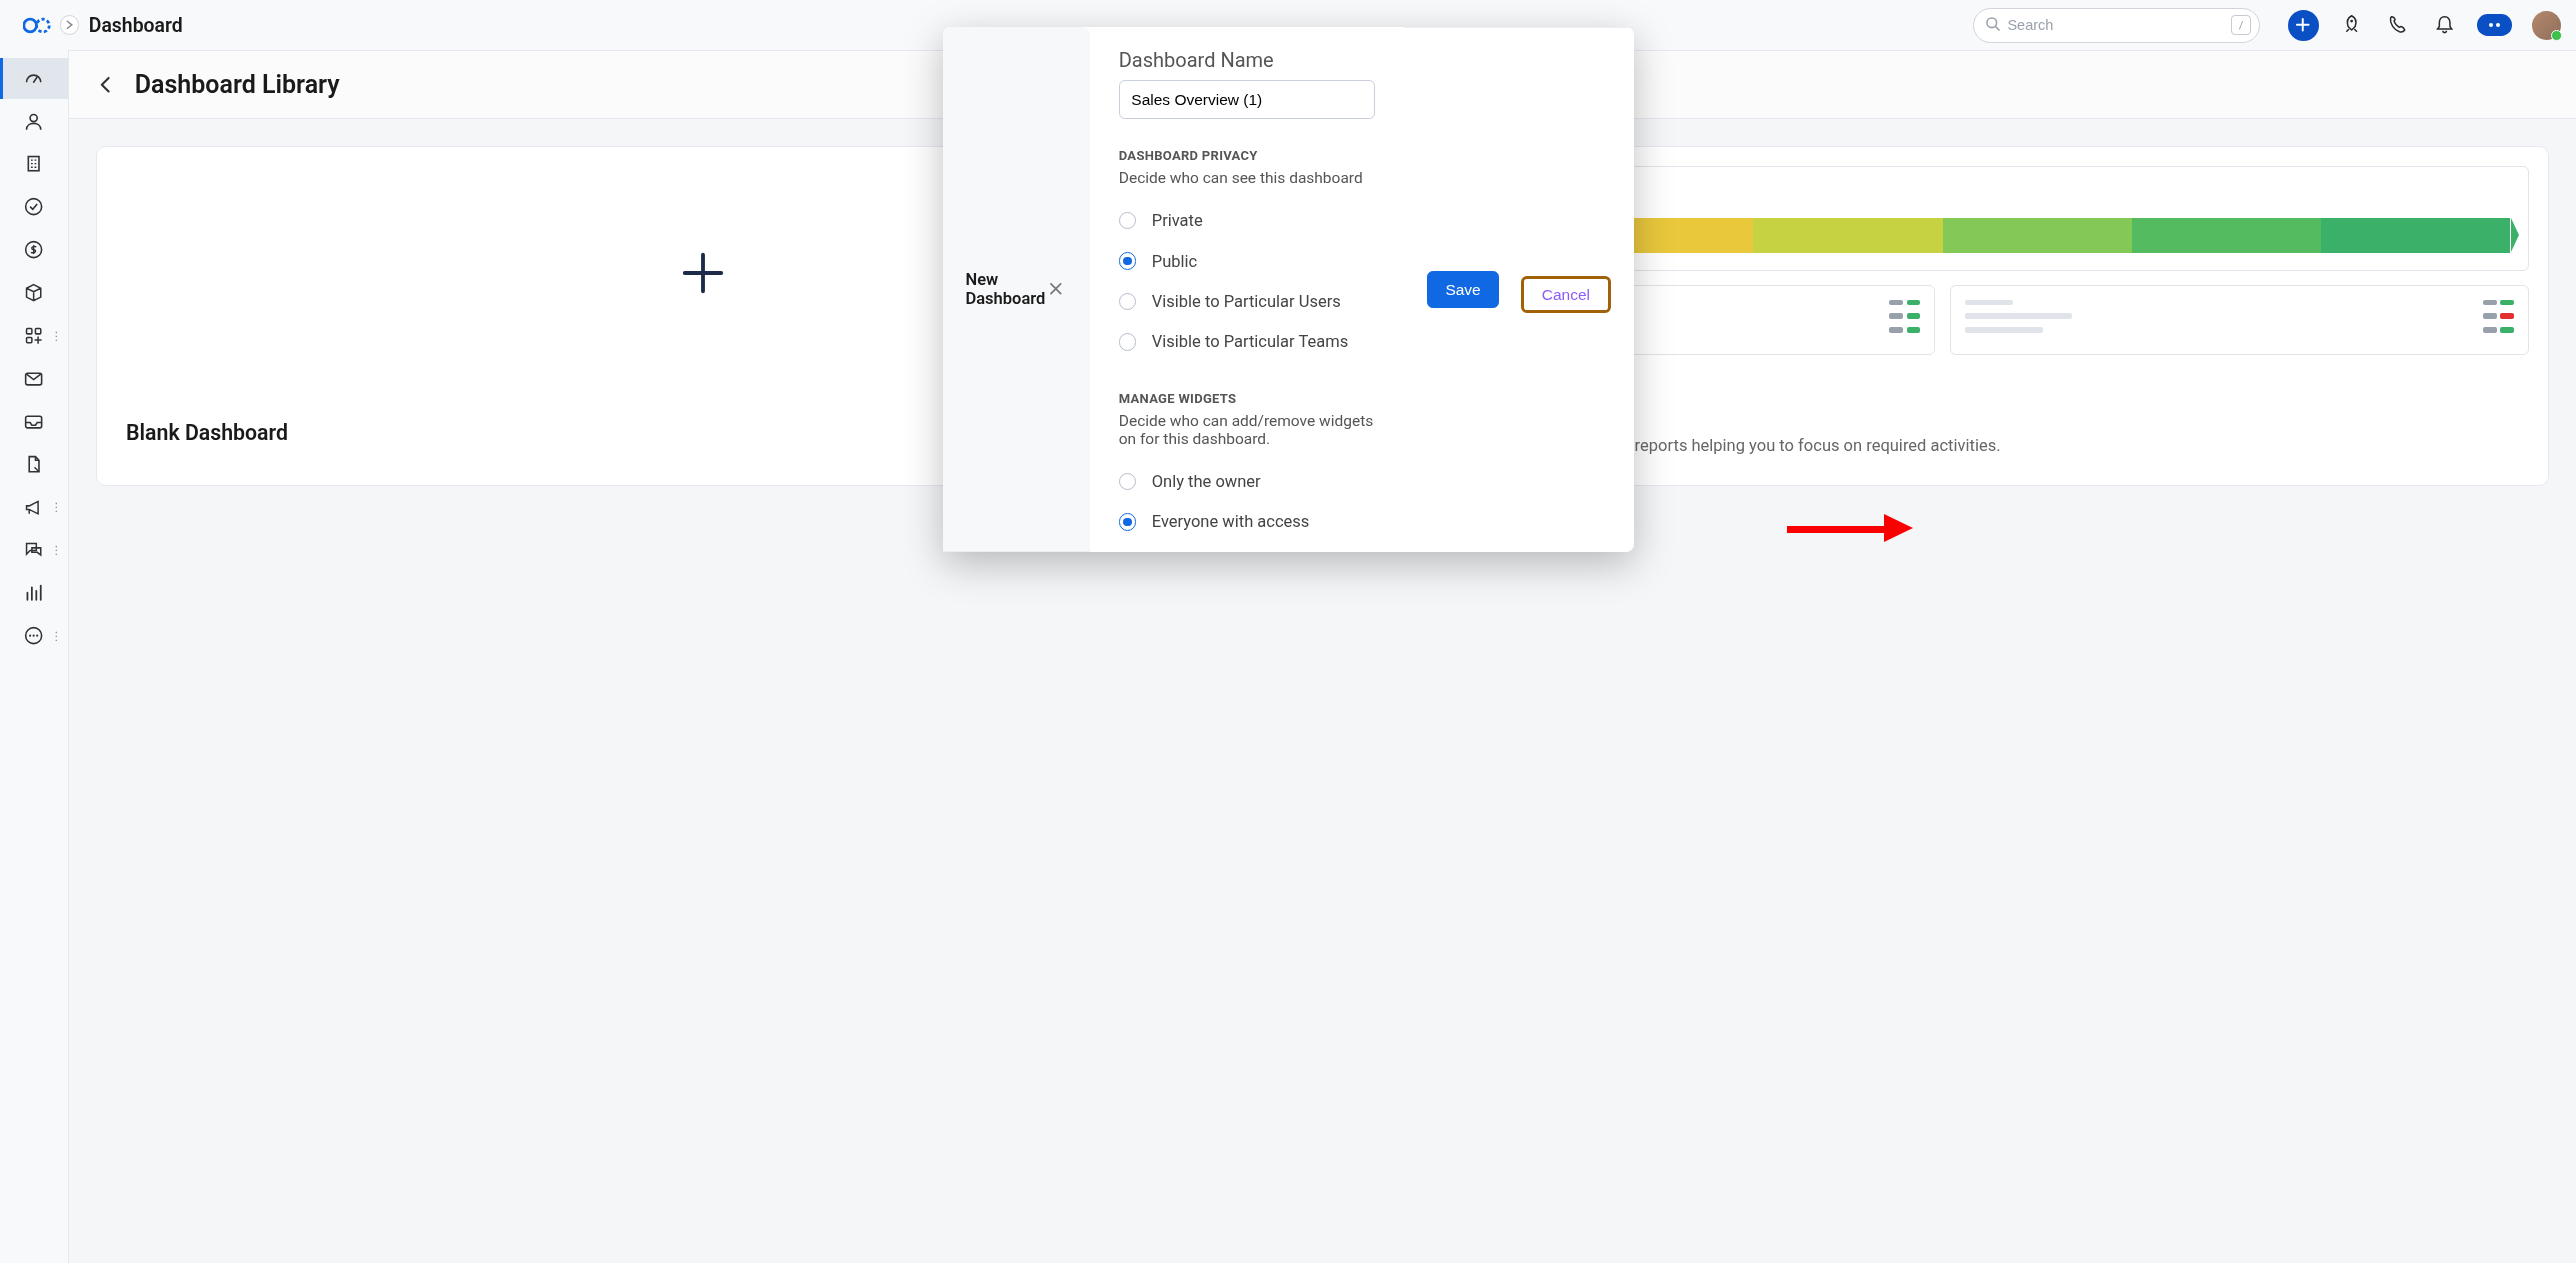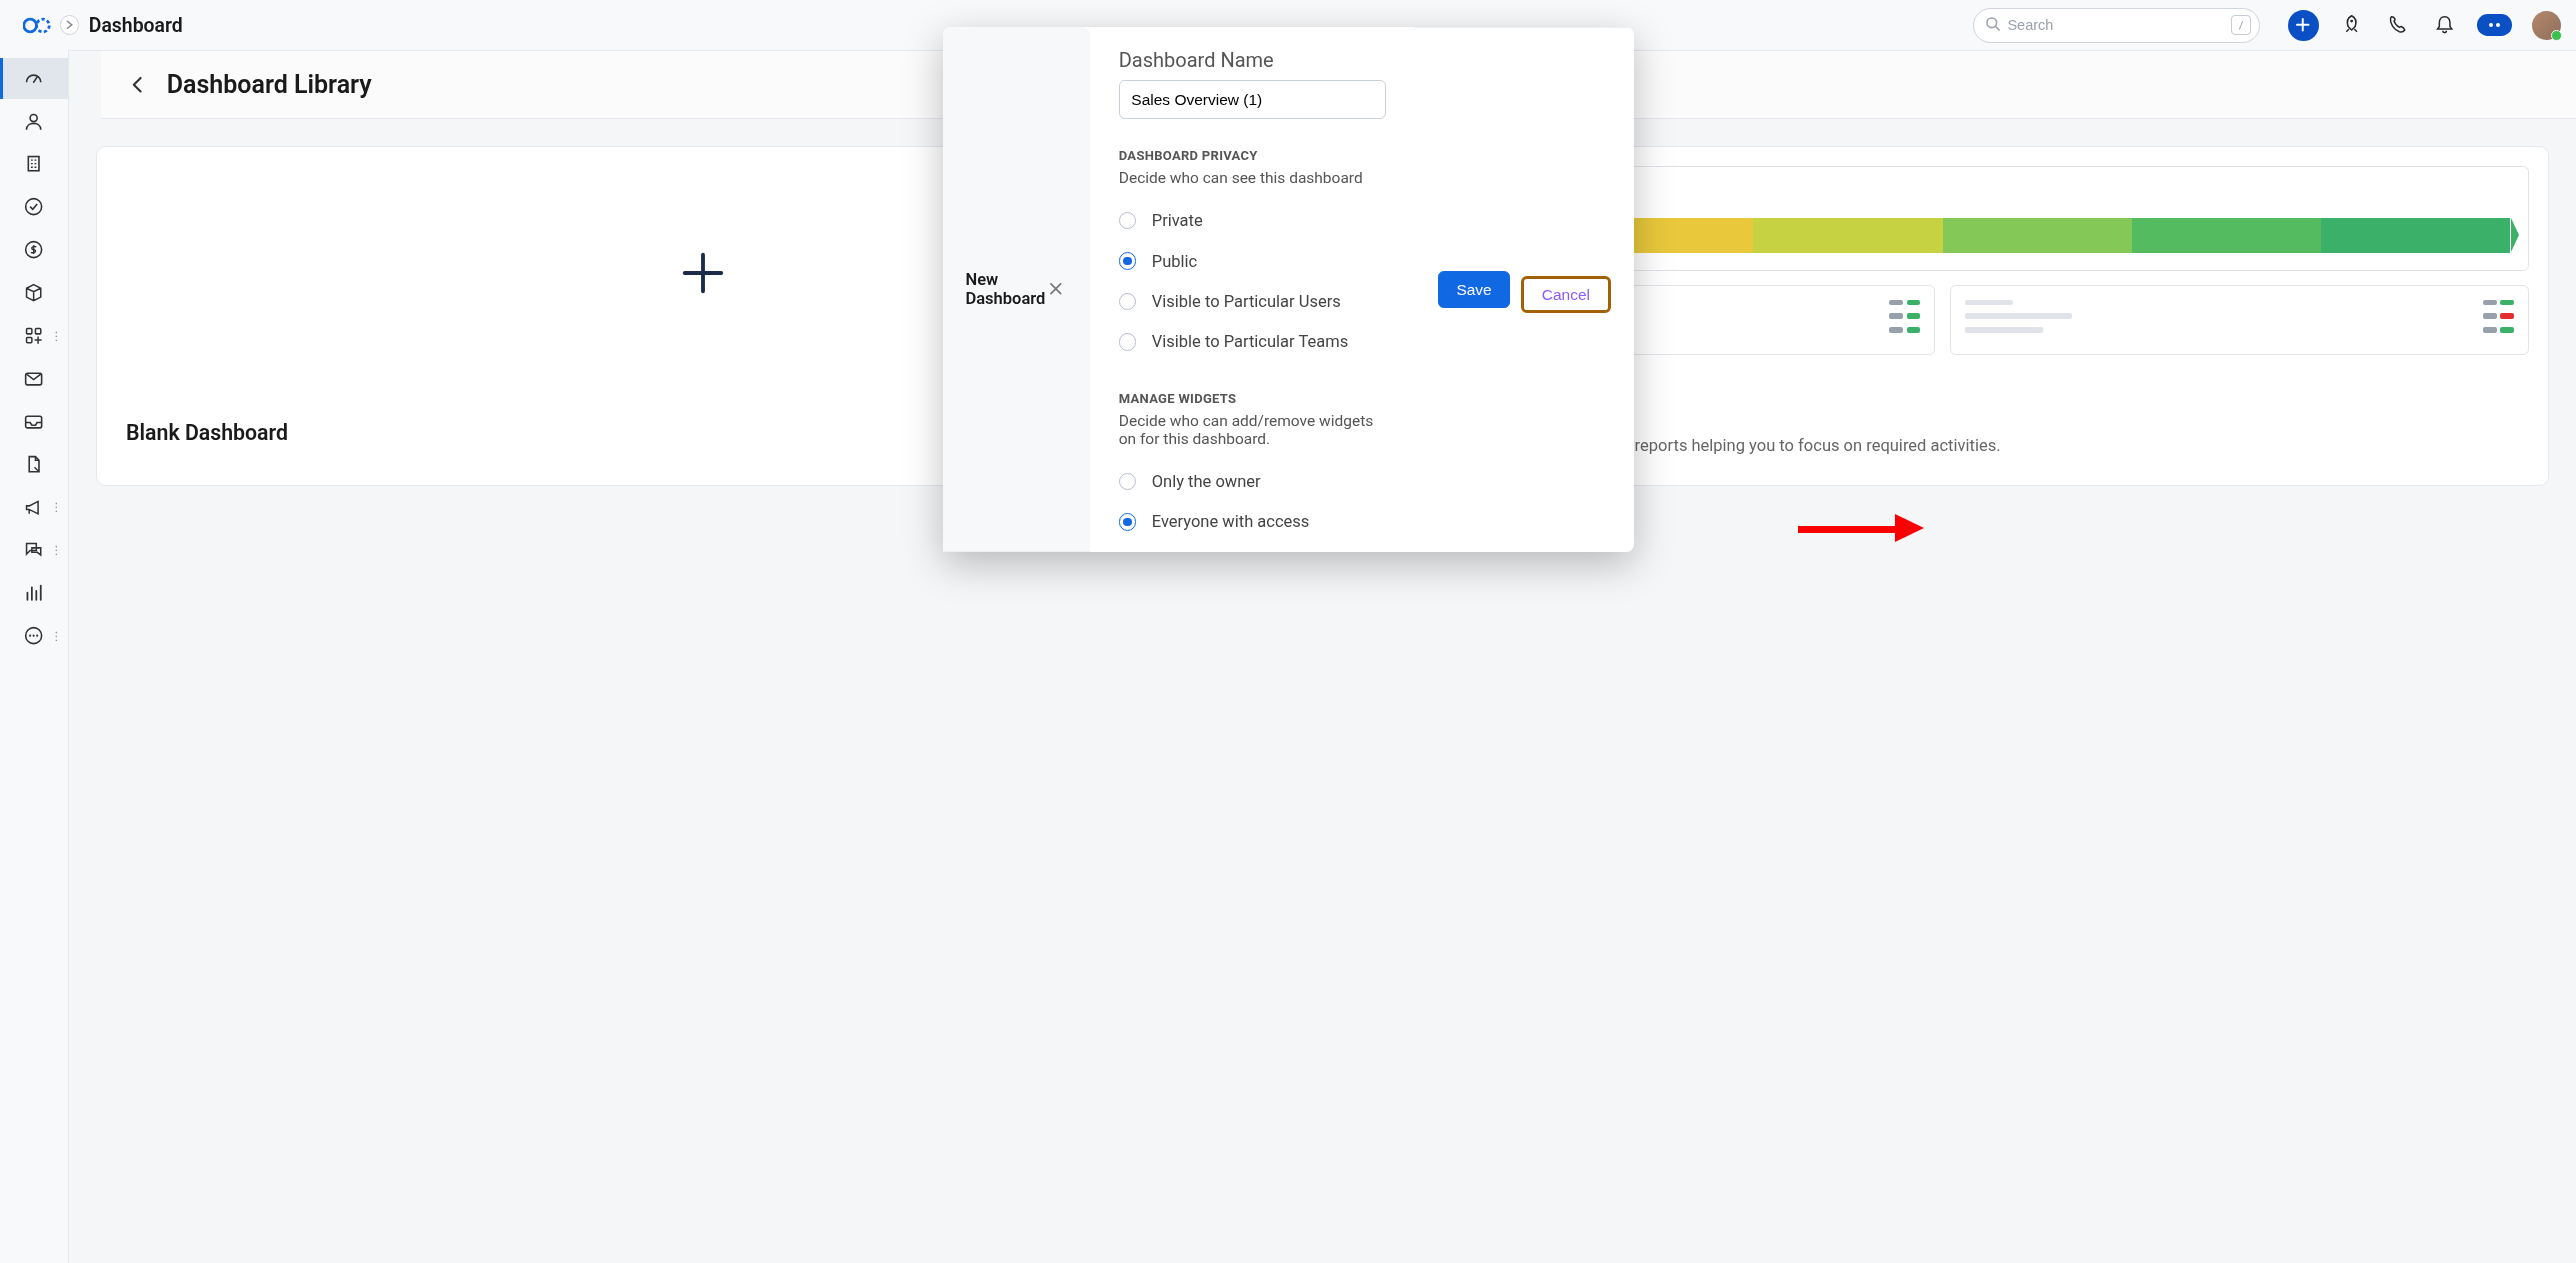--- a/index.html
+++ b/index.html
@@ -29,21 +29,21 @@
 
 .body{flex:1;display:flex;min-height:0;}
 .sidebar{width:68px;background:#f8f9fb;display:flex;flex-direction:column;align-items:center;padding-top:7.8px;gap:1.9px;}
 .nav-item{width:68px;height:41px;display:flex;align-items:center;justify-content:center;color:#333;cursor:pointer;position:relative;}
 .nav-item.active{background:#e1e6ed;}
 .nav-item.active::before{content:"";position:absolute;left:0;top:0;bottom:0;width:2.9px;background:#1068e2;}
 .nav-item svg{width:21.3px;height:21.3px;}
 .nav-dots{position:absolute;right:5.8px;top:50%;transform:translateY(-50%);color:#888;font-size:11.6px;}
 
 .main{flex:1;display:flex;flex-direction:column;min-width:0;border-top:1px solid #e5e8ee;border-left:1px solid #e5e8ee;}
-.subheader{height:68px;display:flex;align-items:center;padding:0 27px;gap:19.4px;background:#fbfbfc;border-bottom:1px solid #e5e8ee;margin-left:32px;}
+.subheader{height:68px;display:flex;align-items:center;padding:0 27px;gap:19.4px;background:#fbfbfc;border-bottom:1px solid #e5e8ee;}
 .back-chevron{color:#333;}
 .subheader-title{font-size:25px;font-weight:600;}
 
 .content{flex:1;overflow:auto;padding:27px;}
 .cards-row{display:flex;gap:27px;}
 .card{flex:1;background:#fff;border:1px solid #e5e8ee;border-radius:9.7px;padding:0 0 27px 0;display:flex;flex-direction:column;cursor:pointer;}
 .card-preview{flex:1;height:349px;display:flex;align-items:center;justify-content:center;padding:19.4px;}
 .card-body{padding:21.3px 29px 0 29px;}
 .card-title{font-size:21.3px;font-weight:600;margin-bottom:13.6px;}
 .card-desc{font-size:16.5px;color:#666;line-height:1.45;}
@@ -72,21 +72,21 @@
 .modal-body{padding:21.3px 29px 9.7px 29px;overflow:auto;}
 .field-label{font-size:20px;color:#555;margin-bottom:7.8px;}
 .text-input{width:100%;height:39px;border:1px solid #c9cedb;border-radius:5.8px;padding:0 11.6px;font-size:15.5px;}
 .section-heading{font-size:13px;font-weight:700;letter-spacing:0.3px;color:#555;margin-top:29px;text-transform:uppercase;}
 .section-sub{font-size:15.5px;color:#555;margin-top:5.8px;margin-bottom:13.6px;}
 .radio-row{display:flex;align-items:center;gap:15.5px;padding:10.7px 0;cursor:pointer;}
 .radio-circle{width:17.5px;height:17.5px;border-radius:50%;border:1.9px solid #b6bcc8;display:flex;align-items:center;justify-content:center;flex-shrink:0;}
 .radio-circle.checked{border-color:#1068e2;}
 .radio-circle.checked::after{content:"";width:8.7px;height:8.7px;border-radius:50%;background:#1068e2;}
 .radio-label{font-size:16.5px;color:#444;}
-.modal-footer{display:flex;align-items:center;gap:11px;padding:21px 23px;border-top:1px solid #eceef2;position:relative;}
+.modal-footer{display:flex;align-items:center;gap:22px;padding:21px 23px;border-top:1px solid #eceef2;position:relative;}
 .btn{height:37px;padding:0 17.5px;border-radius:5.8px;font-size:15.5px;cursor:pointer;}
 .btn-primary{background:#1068e2;border:1px solid #1068e2;color:#fff;}
 .btn-secondary{background:#fff;border:3px solid #a16207;color:#8b5cf6;margin-top:10px;}
 
 
 .arrow-annot{position:absolute;left:383px;bottom:11.6px;width:126px;height:23px;}
 .arrow-annot .shaft{position:absolute;left:0;top:8.7px;width:97px;height:6.8px;background:#fb0000;}
 .arrow-annot .head{position:absolute;right:0;top:-2.9px;width:0;height:0;border-top:14.5px solid transparent;border-bottom:14.5px solid transparent;border-left:29px solid #fb0000;}
 
 svg{display:block;}

